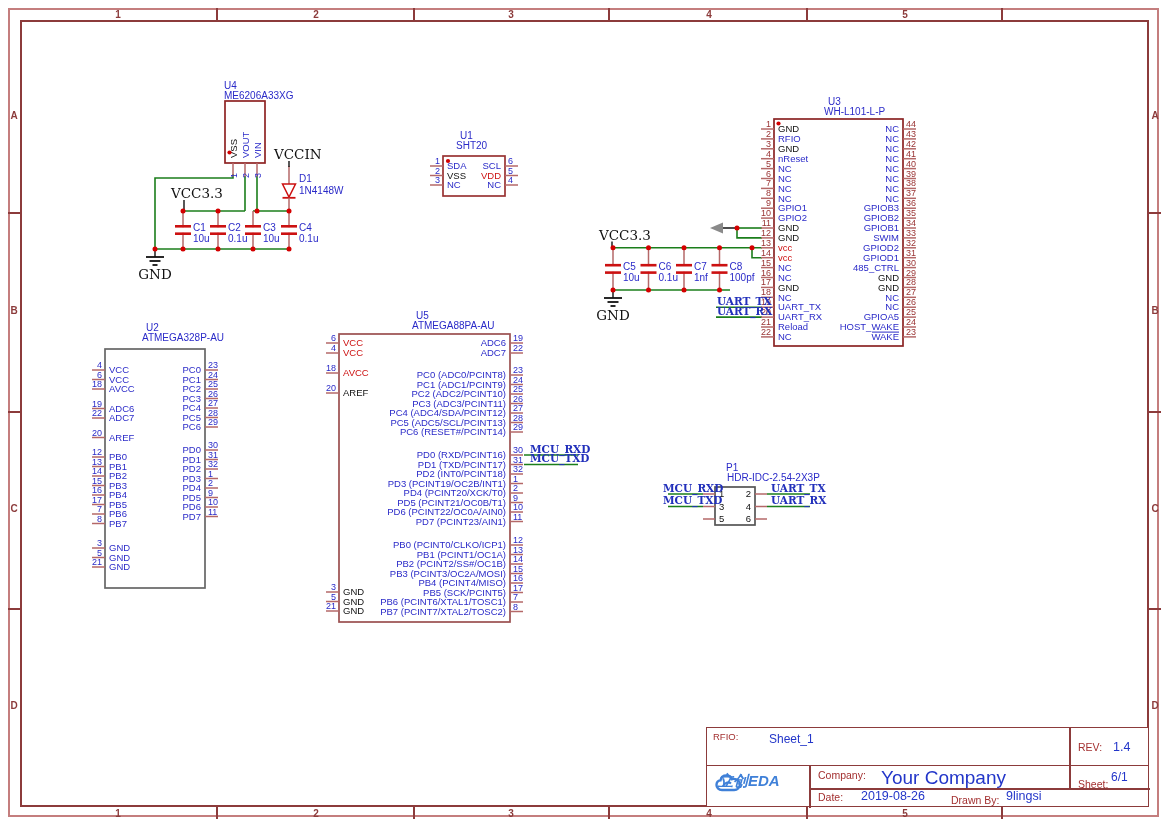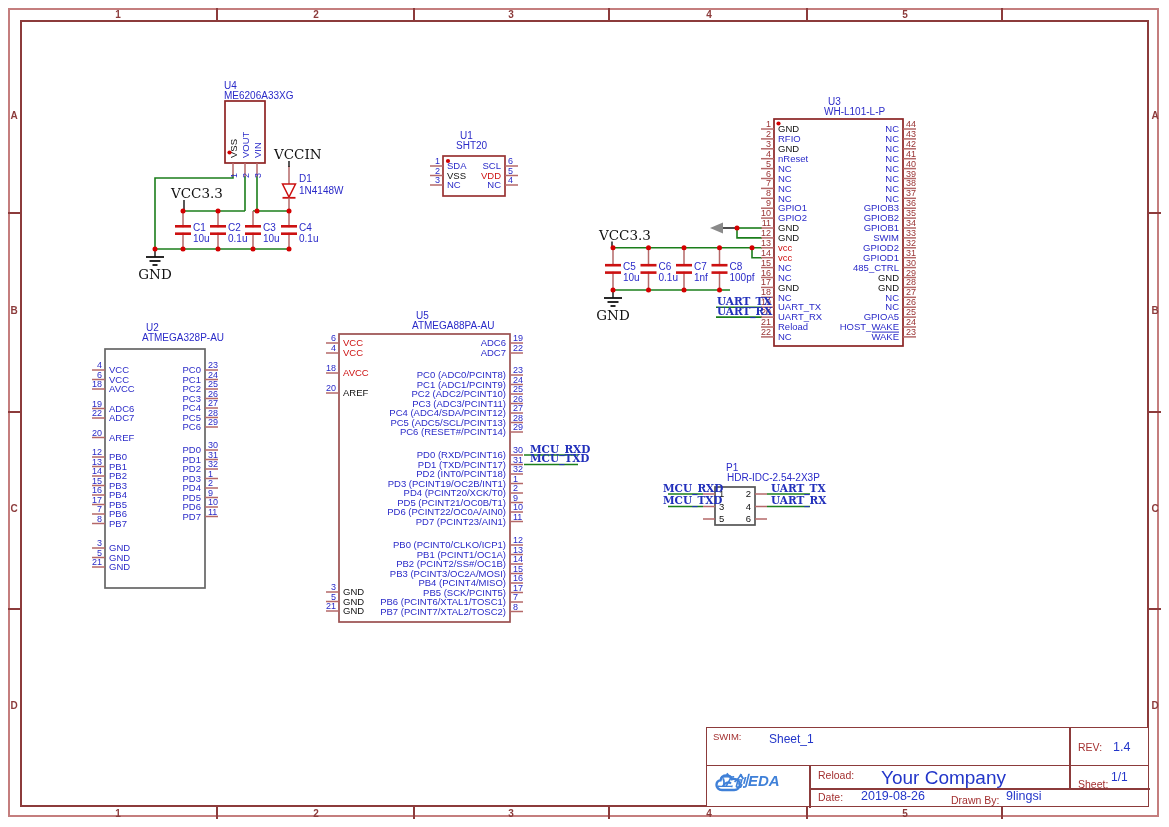--- a/index.html
+++ b/index.html
@@ -568,29 +568,29 @@
       <div class="tick" style="left: 8px; top: 608px; width: 12px; height: 2px;"></div>
       <div class="tick" style="left: 1149px; top: 608px; width: 12px; height: 2px;"></div>
     </div>
 
   <div class="tb">
     <div class="ln" style="left:0;top:36.5px;width:100%;height:1.6px"></div>
     <div class="ln" style="left:362px;top:0;width:1.6px;height:60px"></div>
     <div class="ln" style="left:102px;top:36.5px;width:1.6px;height:43.5px"></div>
     <div class="ln" style="left:102px;top:60px;width:341px;height:1.6px"></div>
 
-    <span class="lbl" style="left:6px;top:3px;font-size:9.5px">SWIM:</span>
+    <span class="lbl" style="left:6px;top:3px;font-size:9.5px">RFIO:</span>
     <span class="val" style="left:62px;top:4px;font-size:12px">Sheet_1</span>
     <span class="lbl" style="left:371px;top:13px">REV:</span>
     <span class="val" style="left:406px;top:12px">1.4</span>
 
-    <span class="lbl" style="left:111px;top:41px">Reload:</span>
+    <span class="lbl" style="left:111px;top:41px">Company:</span>
     <span class="val" style="left:174px;top:39px;font-size:19px">Your Company</span>
     <span class="lbl" style="left:371px;top:50px">Sheet:</span>
-    <span class="val" style="left:404px;top:42px;font-size:12px">1/1</span>
+    <span class="val" style="left:404px;top:42px;font-size:12px">6/1</span>
 
     <span class="lbl" style="left:111px;top:63px">Date:</span>
     <span class="val" style="left:154px;top:61px">2019-08-26</span>
     <span class="lbl" style="left:244px;top:66px">Drawn By:</span>
     <span class="val" style="left:299px;top:61px">9lingsi</span>
 
     <div class="logo">
       <svg width="30" height="22" viewBox="0 0 30 22">
         <path d="M7,18 C3.5,18 1.5,15.5 1.5,13 C1.5,10.5 3.3,8.7 5.5,8.4 C6,5.5 8.5,3.5 11.5,3.5 C14,3.5 16.2,5 17.1,7.2 C17.7,7 18.4,6.9 19,6.9 C22.3,6.9 24.8,9.4 24.8,12.5 C24.8,15.6 22.4,18 19.2,18 Z" fill="none" stroke="#3f80d8" stroke-width="2.4"></path>
         <path d="M8,14.5 C9.5,10.5 13.5,9.5 16,11.5" fill="none" stroke="#3f80d8" stroke-width="2.2"></path>

